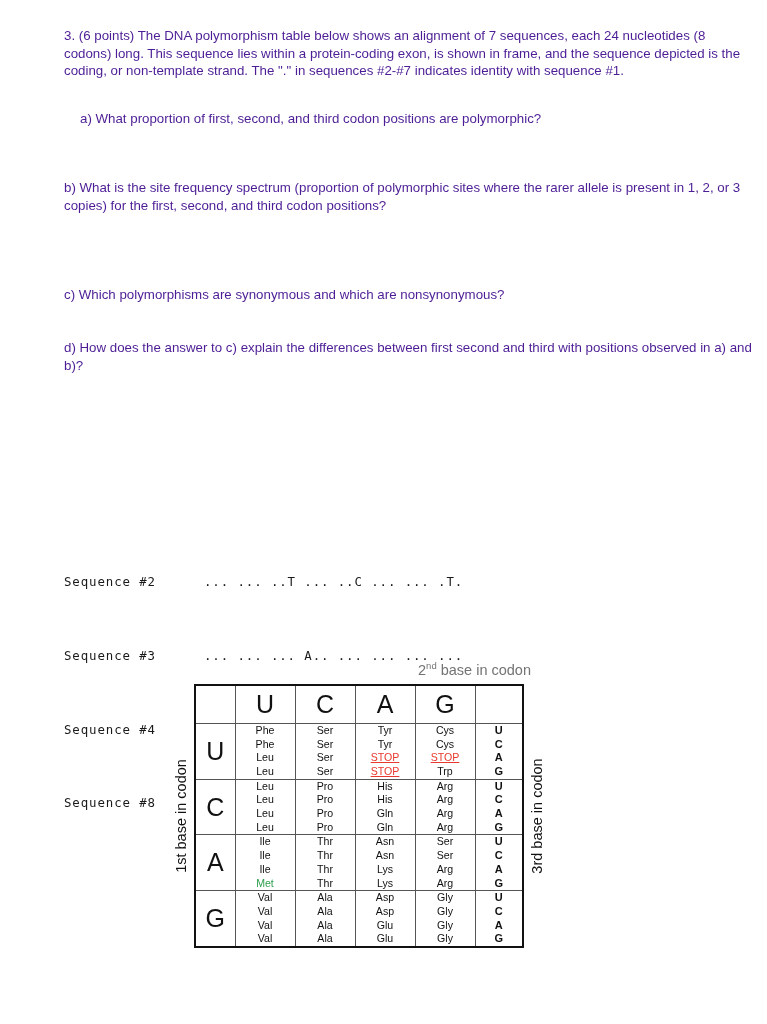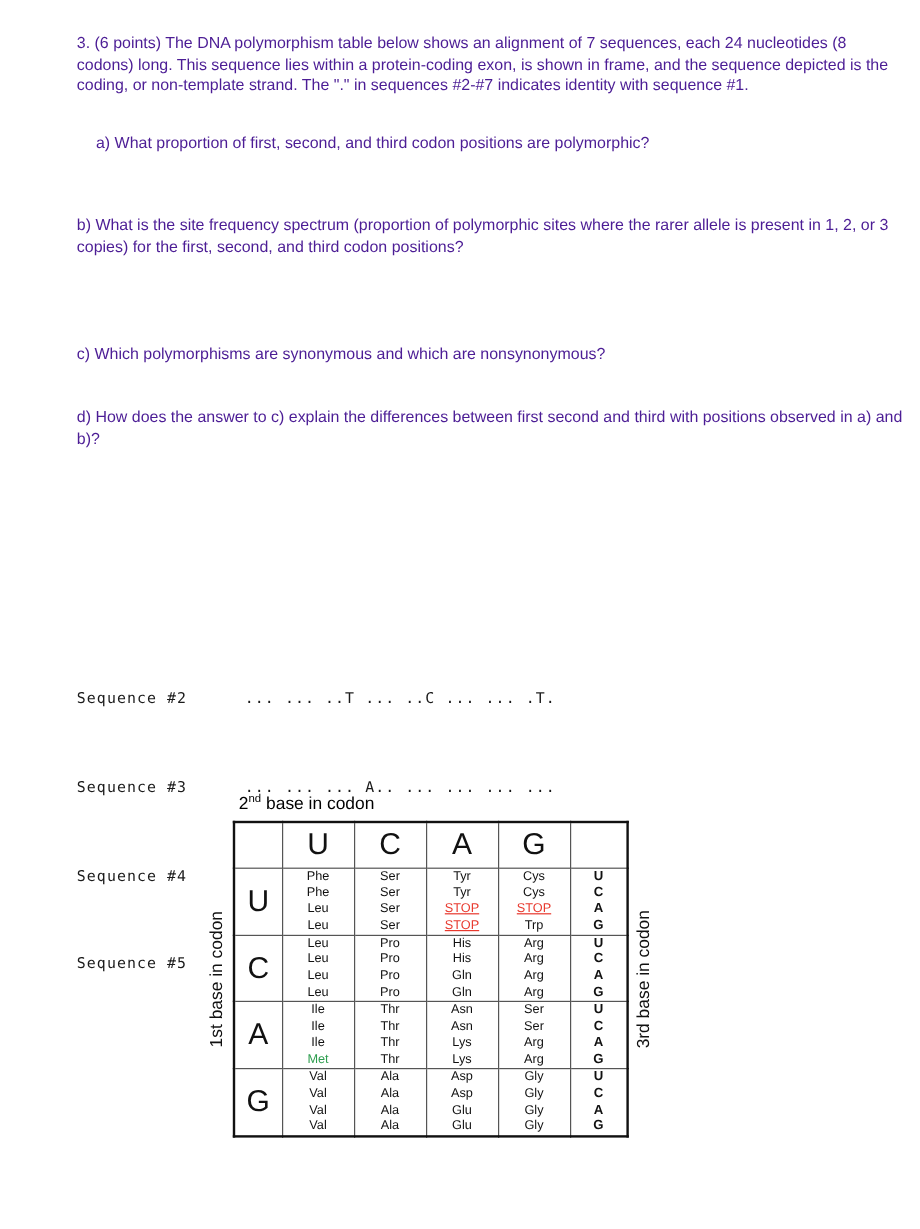--- a/index.html
+++ b/index.html
@@ -58,23 +58,23 @@
   
   .codon-wrap {
     position: absolute;
     left: 168px;
     top: 660px;
     width: 400px;
   }
   .codon-title {
     width: 332px;
     margin-left: 31px;
-    text-align: left;
+    text-align: right;
     font-size: 14.5px;
-    color: #000000;
+    color: #737373;
     margin-bottom: 6px;
     white-space: nowrap;
   }
   .codon-title sup {
     font-size: 9.5px;
     vertical-align: super;
   }
   .codon-body {
     position: relative;
     display: flex;
@@ -164,21 +164,21 @@
 
 
 
 
   <div class="align-row"><span class="align-label">Sequence #2</span><span>... ... ..T ... ..C ... ... .T.</span></div>
 
   <div class="align-row"><span class="align-label">Sequence #3</span><span>... ... ... A.. ... ... ... ...</span></div>
 
   <div class="align-row"><span class="align-label">Sequence #4</span><span>... ..A ..T ... ... ... ..C ...</span></div>
 
-  <div class="align-row"><span class="align-label">Sequence #5</span><span>... ..A ... ... ... ... ..C ...</span></div>
+  <div class="align-row"><span class="align-label">Sequence #8</span><span>... ..A ... ... ... ... ..C ...</span></div>
 
   
 
   
 </div>
 
 <div class="codon-wrap">
 
   <div class="codon-title"><span>2</span><sup>nd</sup><span> base in codon</span></div>
 

